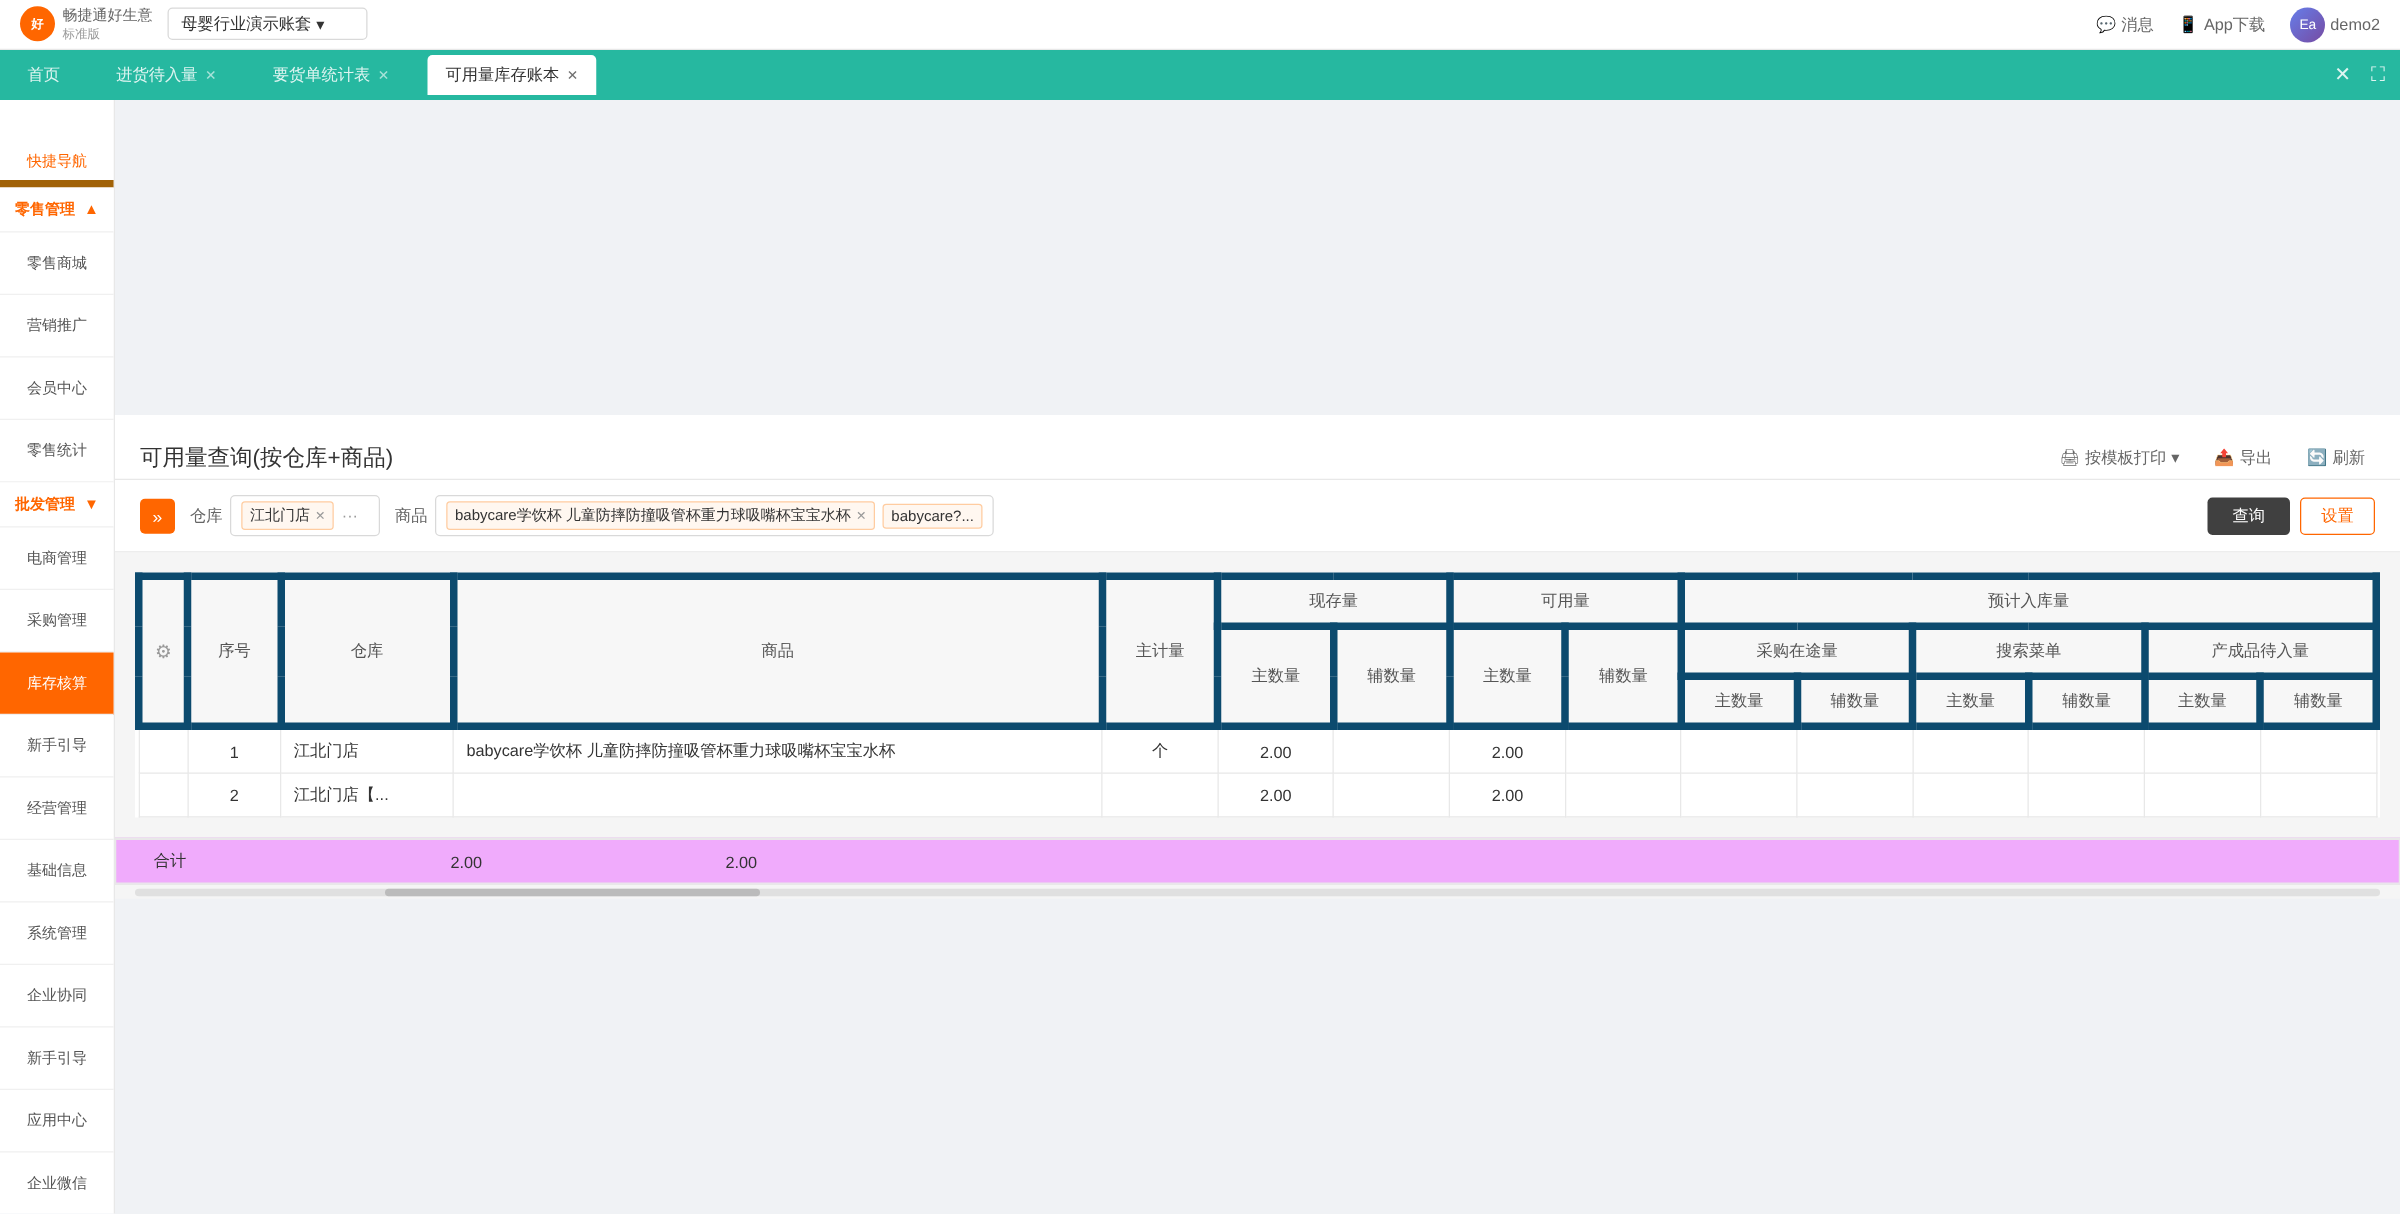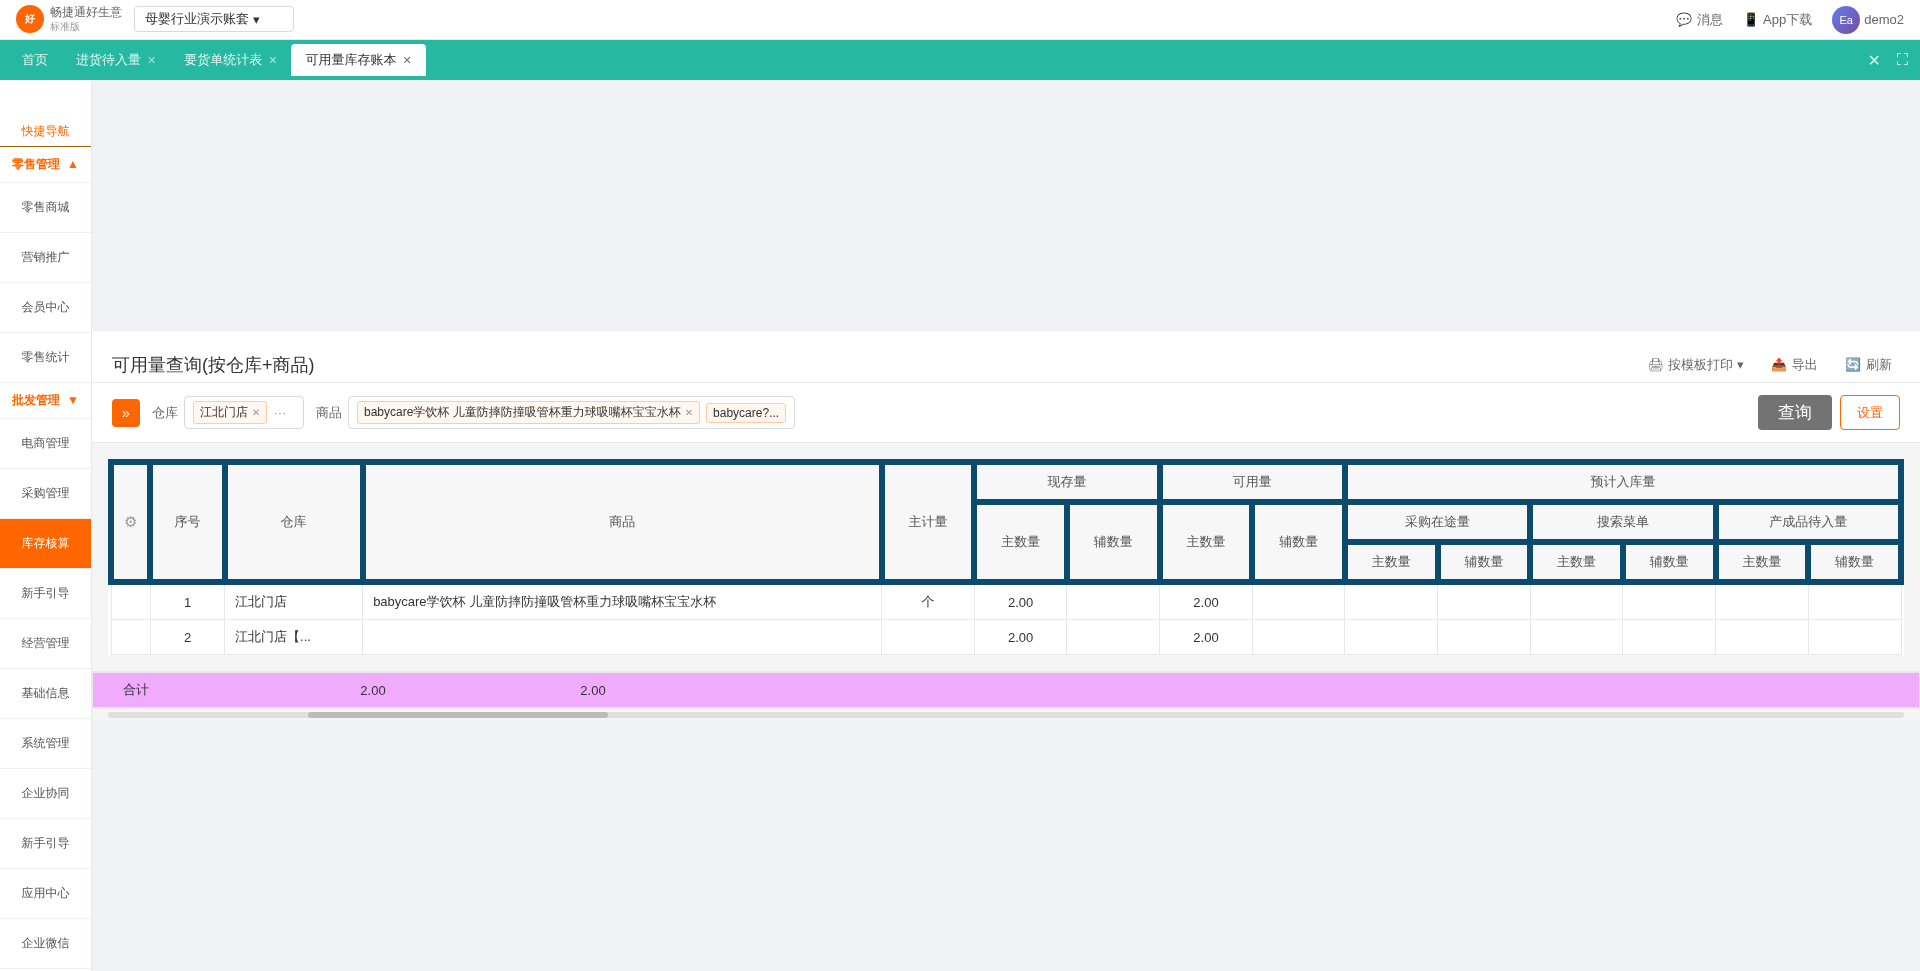--- a/index.html
+++ b/index.html
@@ -26,21 +26,21 @@
     .top-bar-action { display: flex; align-items: center; gap: 4px; color: #666; font-size: 13px; cursor: pointer; }
     .user-avatar { width: 28px; height: 28px; border-radius: 50%; background: linear-gradient(135deg, #667eea, #764ba2); display: flex; align-items: center; justify-content: center; color: white; font-size: 11px; }
 
     
     .tab-bar {
       height: 40px;
       background: #26b8a0;
       display: flex;
       align-items: center;
       padding: 0 8px;
-      gap: 0;
+      gap: 17px;
       flex-shrink: 0;
     }
     .tab {
       height: 32px;
       padding: 0 14px;
       border-radius: 4px 4px 0 0;
       display: flex;
       align-items: center;
       gap: 6px;
       cursor: pointer;
@@ -167,27 +167,27 @@
       font-size: 12px;
       color: #333;
       display: flex;
       align-items: center;
       gap: 4px;
     }
     .filter-tag-close { cursor: pointer; color: #999; font-size: 10px; }
     .filter-dots { color: #999; cursor: pointer; }
     .filter-actions { margin-left: auto; display: flex; gap: 8px; }
     .btn-query {
-      background: #737373;
+      background: #404040;
       color: white;
       border: none;
       border-radius: 4px;
       padding: 6px 20px;
       cursor: pointer;
-      font-size: 17px;
+      font-size: 13px;
     }
     .btn-setting {
       background: #fff;
       color: #ff6600;
       border: 1px solid #ff6600;
       border-radius: 4px;
       padding: 5px 16px;
       cursor: pointer;
       font-size: 13px;
     }
@@ -261,21 +261,21 @@
     .scrollbar-thumb {
       position: absolute;
       left: 200px;
       width: 300px;
       height: 6px;
       background: #bbb;
       border-radius: 3px;
     }
     .colspan-header { text-align: center; }
 
-    .nav-quick { padding: 6px 8px; font-size: 12px; color: #ff6600; cursor: pointer; border-bottom: 1px solid #a16207; text-align: center; margin-top: 44px; }
+    .nav-quick { padding: 6px 8px; font-size: 12px; color: #ff6600; cursor: pointer; border-bottom: 6px solid #a16207; text-align: center; margin-top: 44px; }
   </style>
 </head>
 <body>
 
 <div class="top-bar">
   <div class="top-bar-left">
     <div class="logo-area">
       <div class="logo-icon">好</div>
       <div>
         <div class="logo-text">畅捷通好生意</div>

